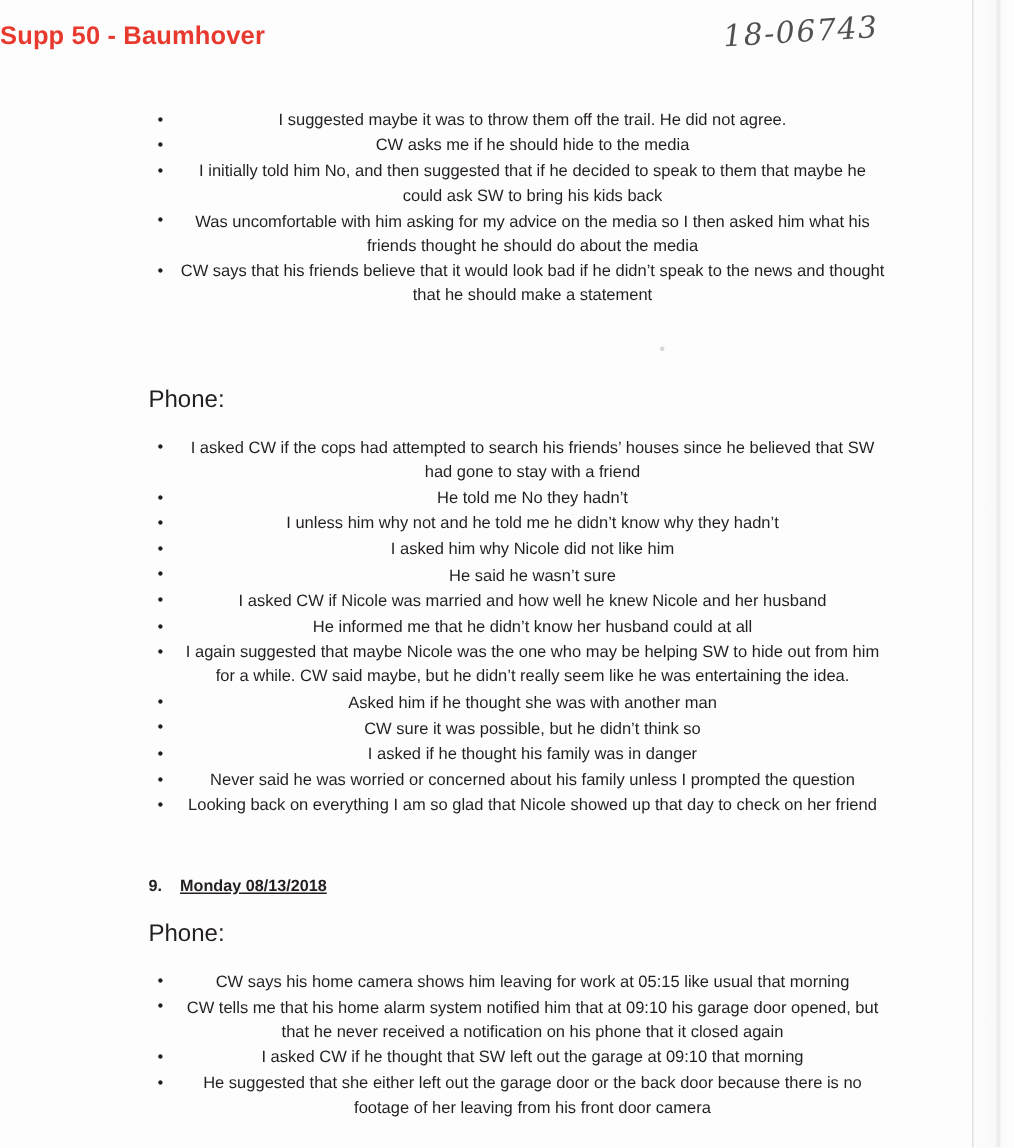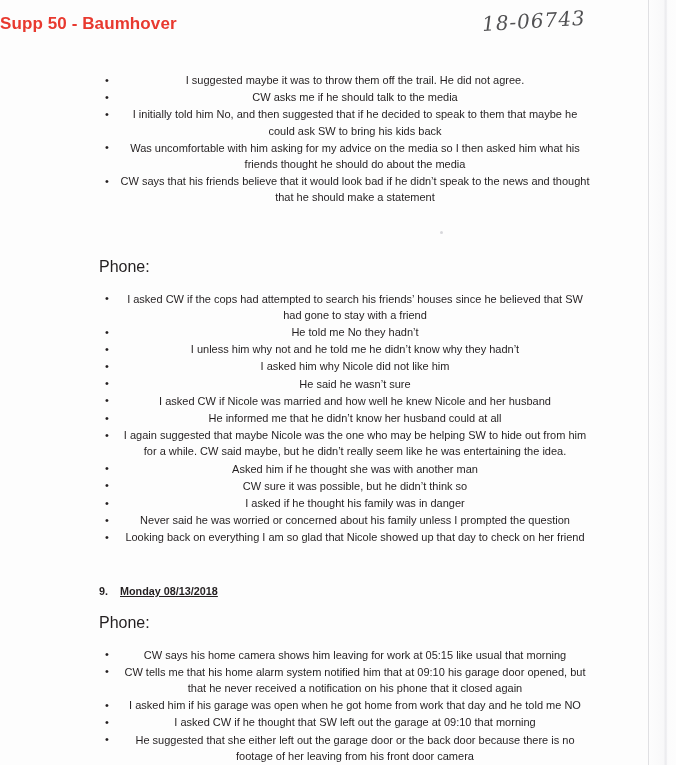--- a/index.html
+++ b/index.html
@@ -145,21 +145,21 @@
 <div class="page">
 
   <div class="header-stamp">Supp 50 - Baumhover</div>
 
   <div class="case-number">18-06743</div>
 
   <div class="content">
 
     <ul class="bullet-list">
       <li>I suggested maybe it was to throw them off the trail. He did not agree.</li>
-      <li>CW asks me if he should talk to the media</li>
+      <li>CW asks me if he should hide to the media</li>
       <li>I initially told him No, and then suggested that if he decided to speak to them that maybe he could ask SW to bring his kids back</li>
       <li>Was uncomfortable with him asking for my advice on the media so I then asked him what his friends thought he should do about the media</li>
       <li>CW says that his friends believe that it would look bad if he didn’t speak to the news and thought that he should make a statement</li>
     </ul>
 
     <div class="gap-large"></div>
 
     <p class="section-label">Phone:</p>
 
     <div class="gap-med"></div>
@@ -189,21 +189,20 @@
 
     <div class="gap-med"></div>
 
     <p class="section-label">Phone:</p>
 
     <div class="gap-med"></div>
 
     <ul class="bullet-list">
       <li>CW says his home camera shows him leaving for work at 05:15 like usual that morning</li>
       <li>CW tells me that his home alarm system notified him that at 09:10 his garage door opened, but that he never received a notification on his phone that it closed again</li>
-      <li>I asked him if his garage was open when he got home from work that day and he told me NO</li>
       <li>I asked CW if he thought that SW left out the garage at 09:10 that morning</li>
       <li>He suggested that she either left out the garage door or the back door because there is no footage of her leaving from his front door camera</li>
 
     </ul>
 
   </div>
 
   <div class="speck"></div>
   <div class="scan-edge-right"></div>
   <div class="scan-line"></div>

